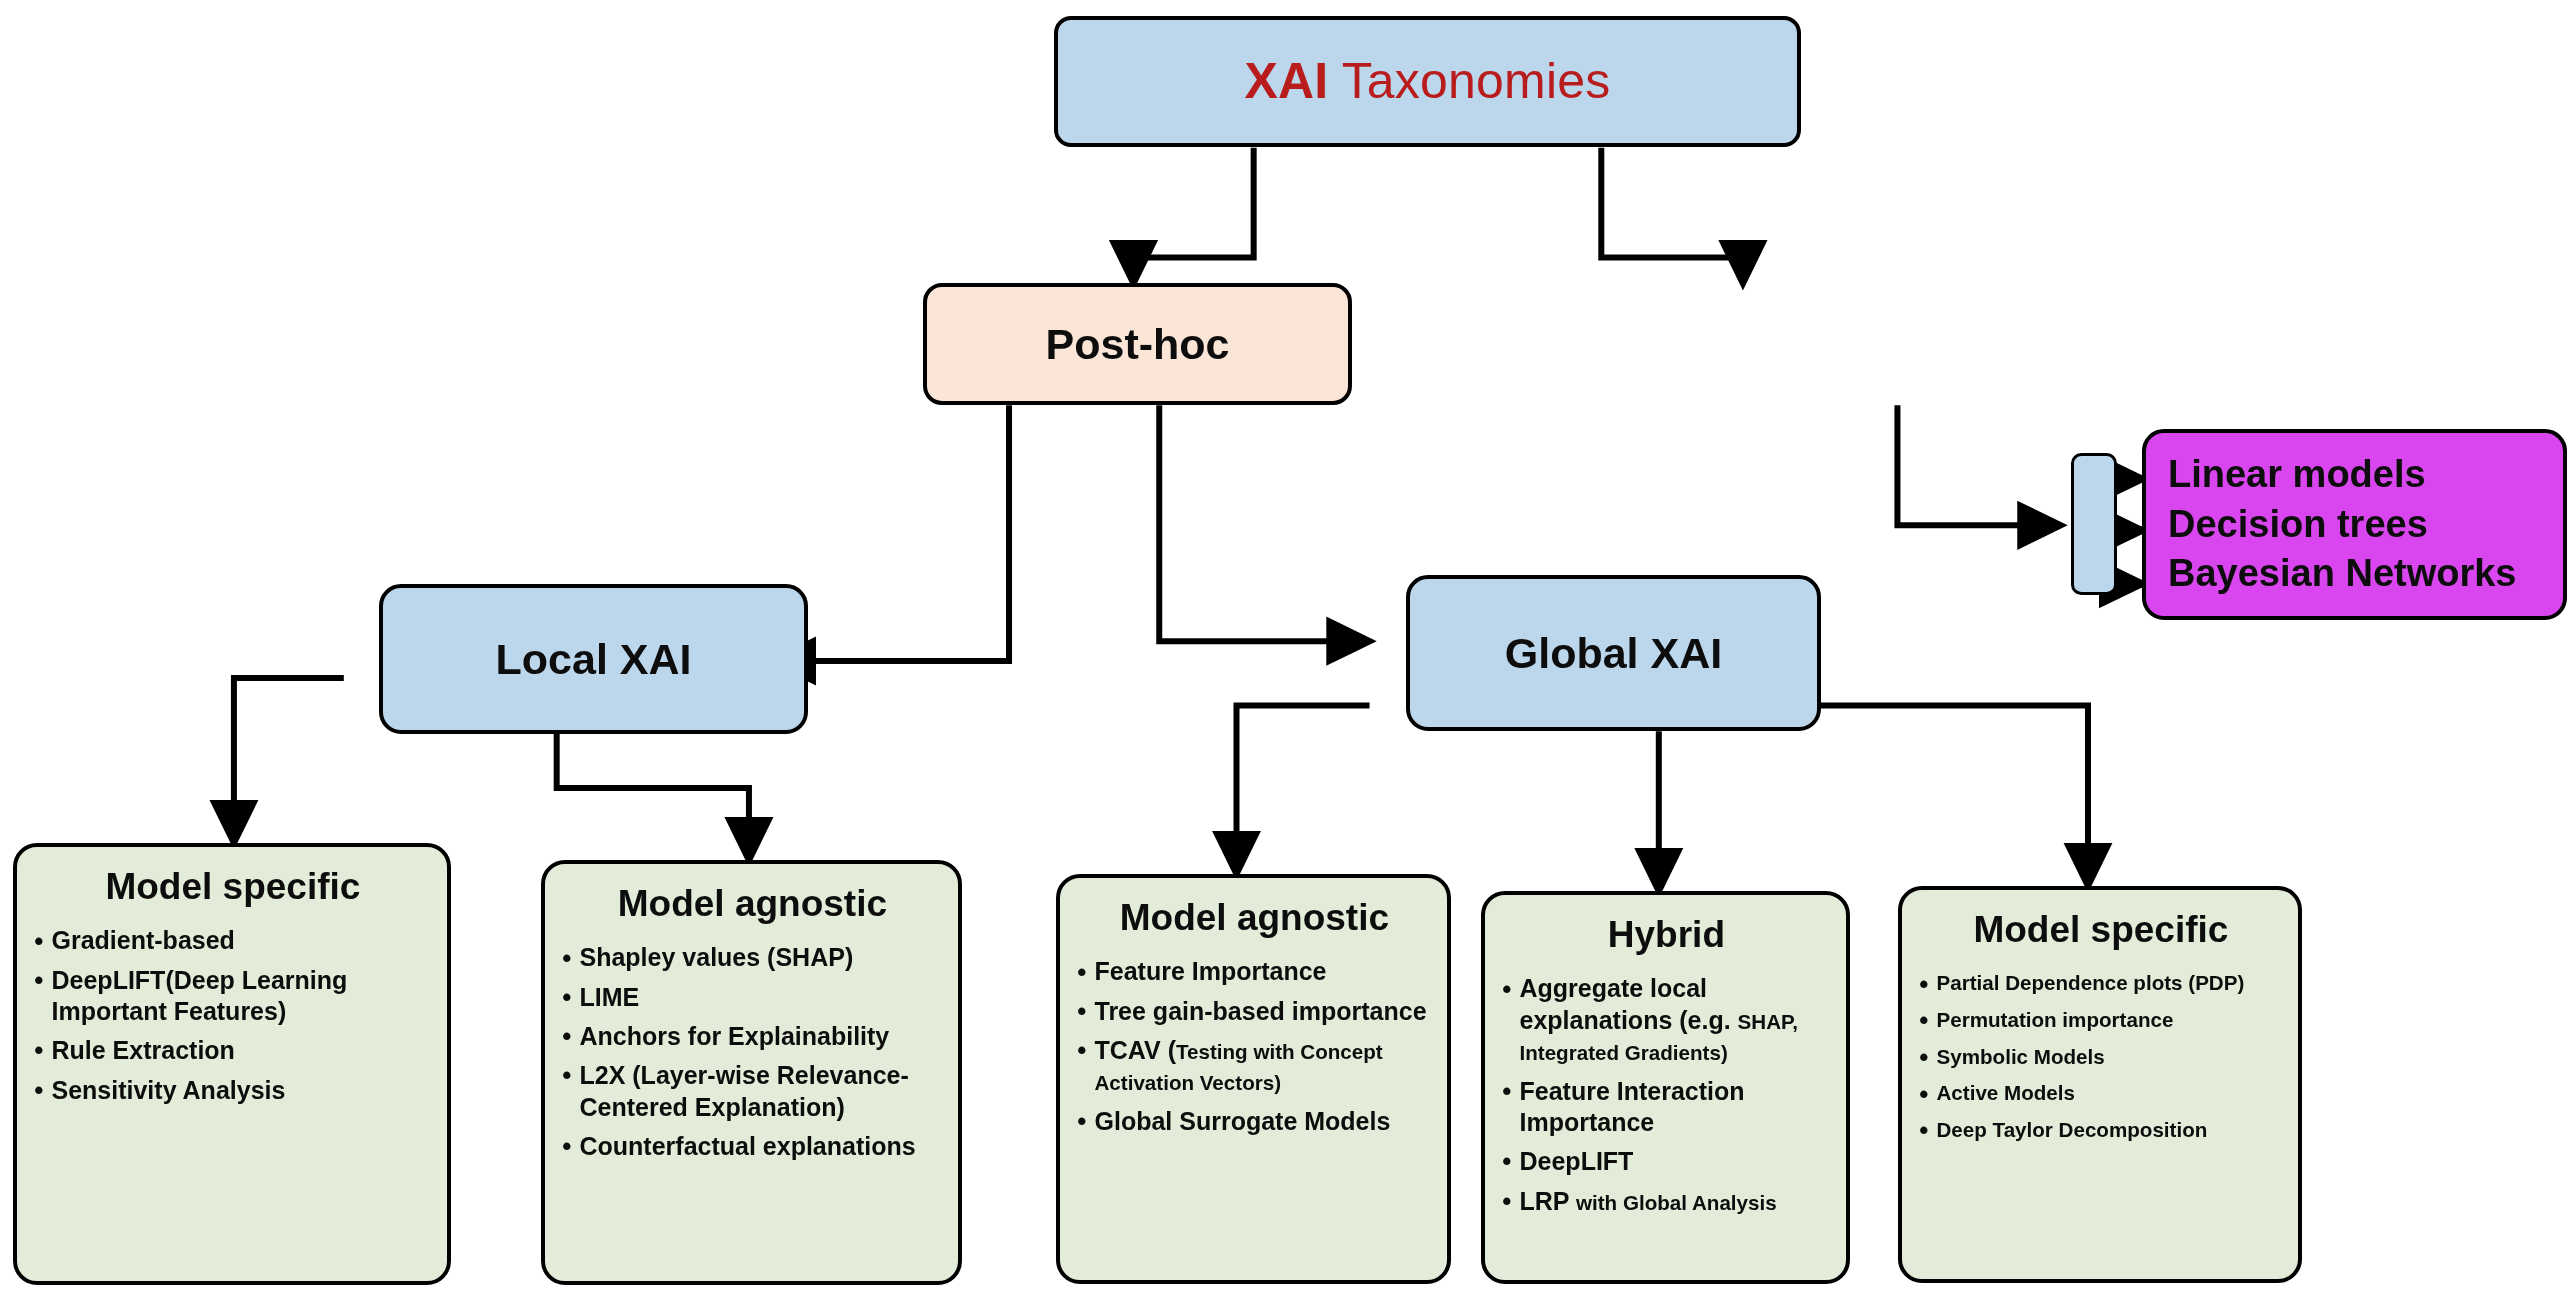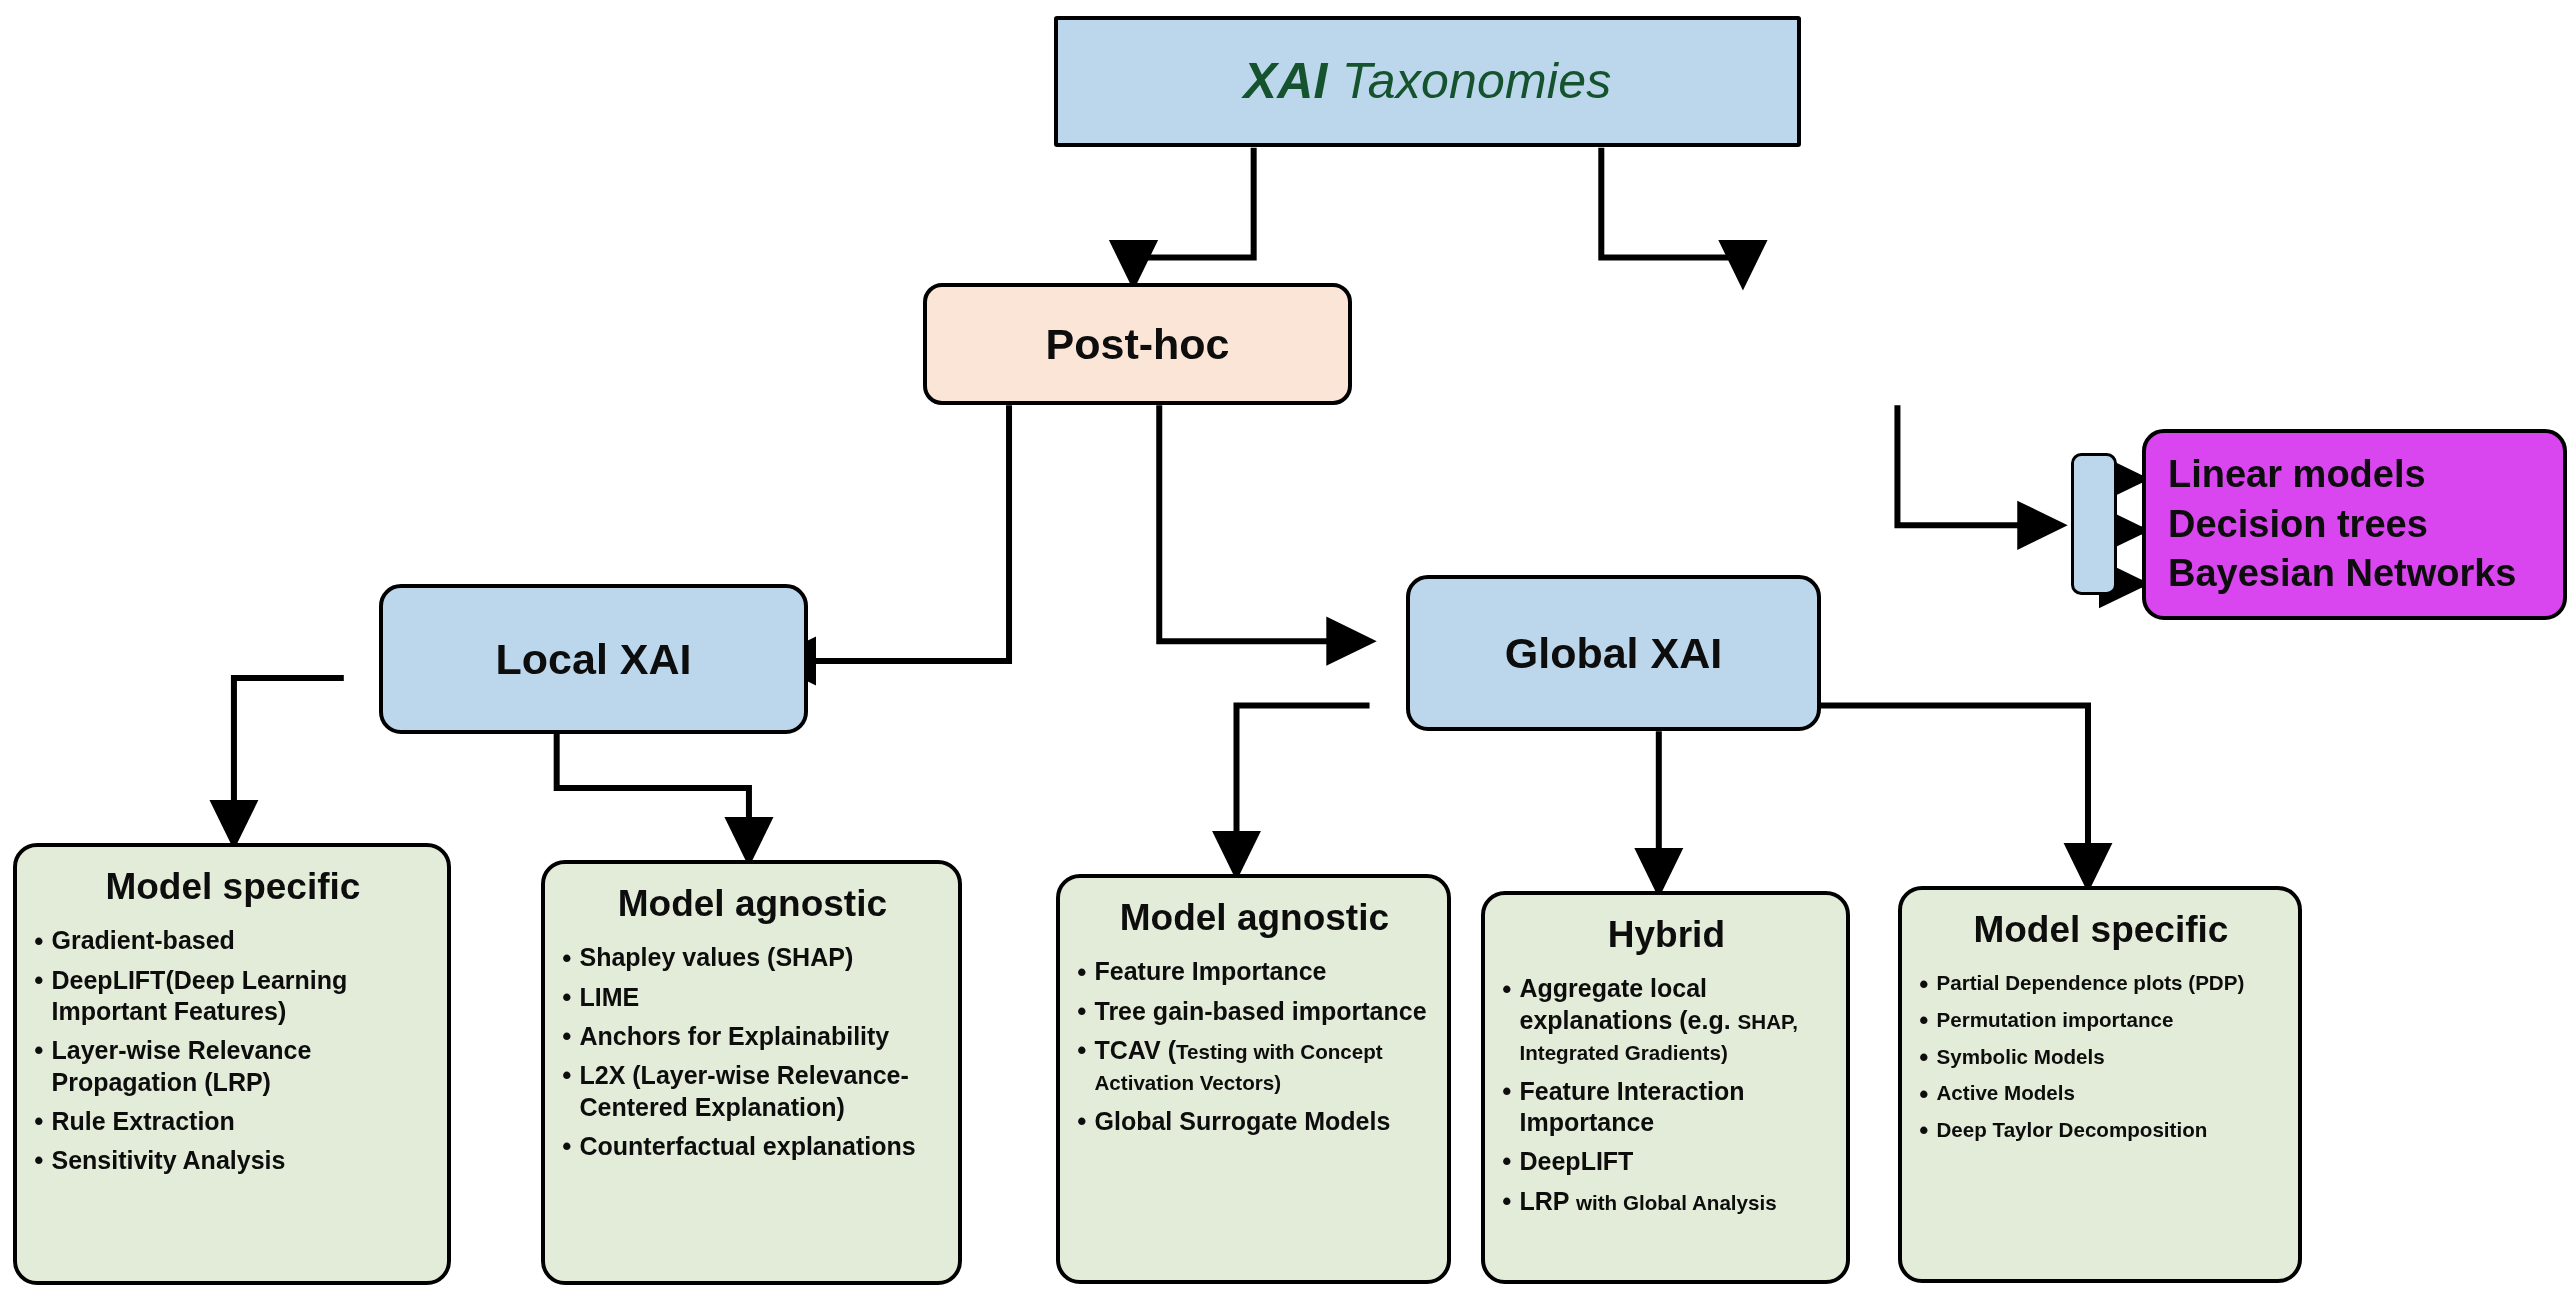--- a/index.html
+++ b/index.html
@@ -6,21 +6,21 @@
   html,body{margin:0;padding:0;background:#ffffff;}
   body{font-family:"Liberation Sans",sans-serif;}
   #stage{position:relative;width:2576px;height:1309px;background:#ffffff;overflow:hidden;}
   svg#wires{position:absolute;left:0;top:0;width:2576px;height:1309px;pointer-events:none;}
 
   .node{position:absolute;box-sizing:border-box;border:4.3px solid #000;display:flex;
         align-items:center;justify-content:center;text-align:center;}
   .node.blue{background:#bcd6ec;}
   .node.peach{background:#fae5d6;}
 
-  .root{border-radius:3px;font-size:50px;font-weight:400;color:#14532d;letter-spacing:0.2px;font-style:italic;}
+  .root{border-radius:17px;font-size:50px;font-weight:400;color:#b91c1c;letter-spacing:0.2px;}
   .root b{font-weight:800;}
 
   .lvl2{border-radius:19px;font-size:43px;font-weight:700;color:#0d0d0d;}
   .lvl3{border-radius:22px;font-size:43px;font-weight:700;color:#0d0d0d;margin-left:36px;}
 
   .connector-bar{position:absolute;box-sizing:border-box;border:3.4px solid #000;
                  background:#bcd6ec;border-radius:10.3px;}
 
   .antehoc-list{position:absolute;box-sizing:border-box;border:4.3px solid #000;
                 background:#d946ef;border-radius:22px;display:flex;flex-direction:column;
@@ -108,21 +108,20 @@
     <div class="row">Linear models</div>
     <div class="row">Decision trees</div>
     <div class="row">Bayesian Networks</div>
   </div>
 
   <div class="leaf" style="left:13px;top:843px;width:438px;height:442px;">
     <div class="leaf-title">Model specific</div>
     <ul>
       <li><span>Gradient-based</span></li>
       <li><span>DeepLIFT(Deep Learning Important Features)</span></li>
-      <li><span>Layer-wise Relevance Propagation  (LRP)</span></li>
       <li><span>Rule Extraction</span></li>
       <li><span>Sensitivity Analysis</span></li>
     </ul>
   </div>
 
   <div class="leaf" style="left:541px;top:860px;width:421px;height:425px;">
     <div class="leaf-title">Model agnostic</div>
     <ul>
       <li><span>Shapley values (SHAP)</span></li>
       <li><span>LIME</span></li>

